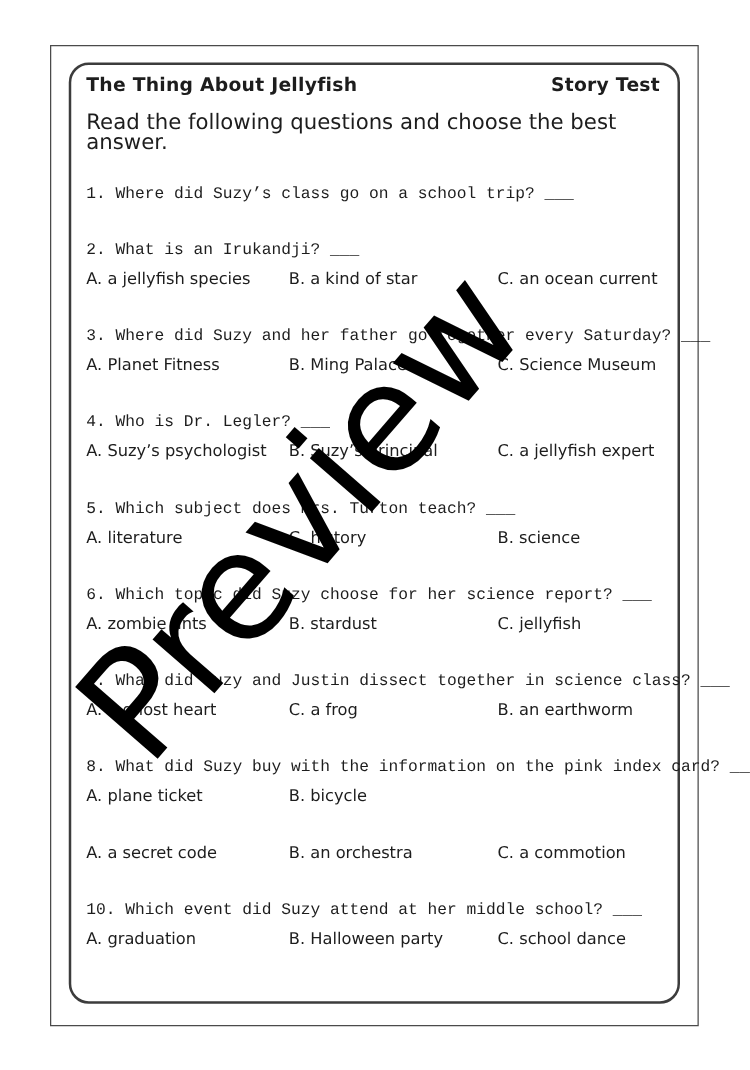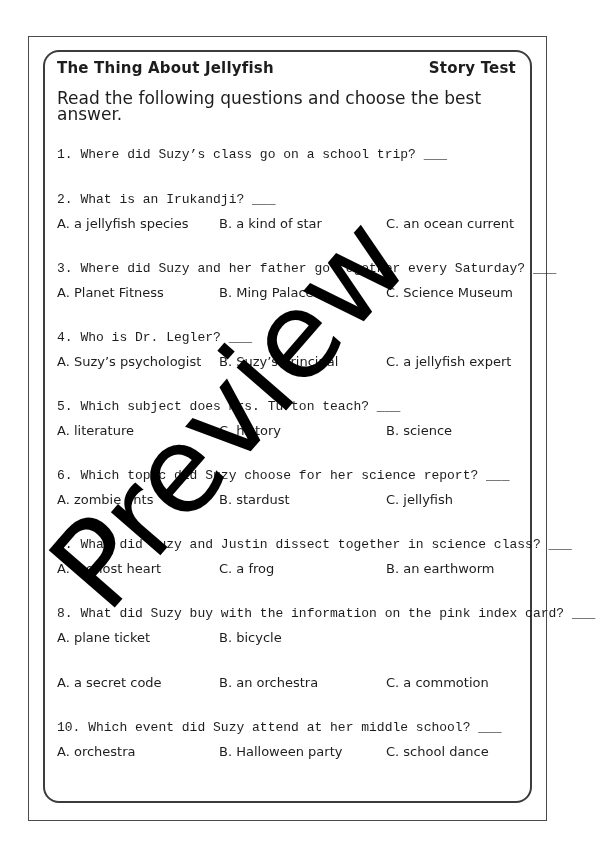--- a/index.html
+++ b/index.html
@@ -7,21 +7,21 @@
     position: relative;
     width: 600px;
     height: 856px;
     background: #ffffff;
     font-family: "DejaVu Sans", "Liberation Sans", sans-serif;
     color: #1d1d1d;
     overflow: hidden;
   }
   .page-border {
     position: absolute;
-    left: 28px;
+    left: 40px;
     top: 36px;
     width: 517px;
     height: 783px;
     border: 1px solid #4a4a4a;
     background: #ffffff;
   }
   .content-box {
     position: absolute;
     left: 14px;
     top: 13px;
@@ -164,21 +164,21 @@
           <div class="choices">
             <span>A. a secret code</span>
             <span>B. an orchestra</span>
             <span>C. a commotion</span>
           </div>
         </div>
 
         <div class="q-block">
           <p class="q-text">10. Which event did Suzy attend at her middle school? ___</p>
           <div class="choices">
-            <span>A. orchestra</span>
+            <span>A. graduation</span>
             <span>B. Halloween party</span>
             <span>C. school dance</span>
           </div>
         </div>
 
       </div>
     </div>
 
     <div class="watermark">Preview</div>
   </div>

